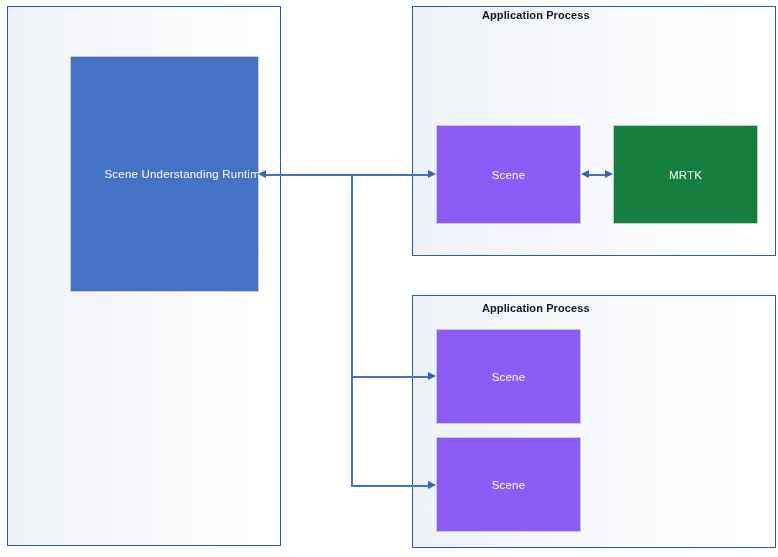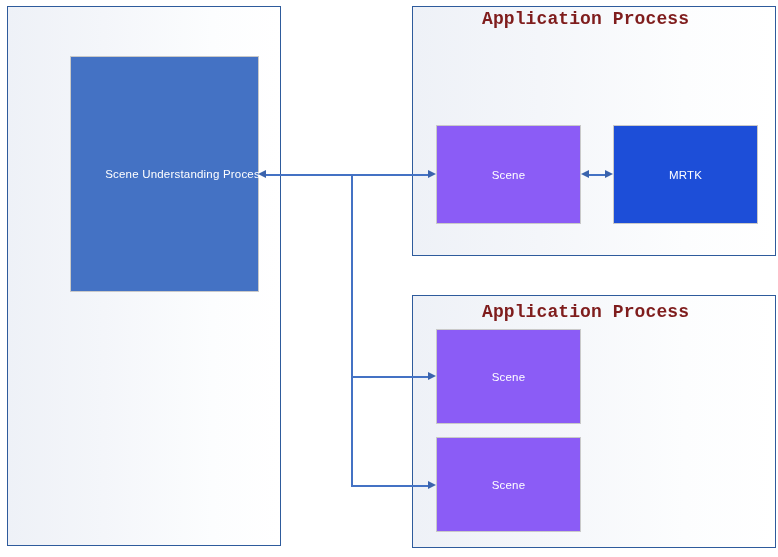--- a/index.html
+++ b/index.html
@@ -18,45 +18,44 @@
 
   
   .panel {
     position: absolute;
     box-sizing: border-box;
     border: 1.3px solid #2e5b9c;
     background: linear-gradient(to right, #eef1f7 0%, #f4f6fa 35%, #fcfdfe 75%, #ffffff 100%);
   }
   .panel-title {
     position: absolute;
-    color: #7f1d1d;
-    font-size: 18px;
+    color: #0f172a;
+    font-size: 11px;
     font-weight: 600;
     letter-spacing: .1px;
     white-space: nowrap;
-    font-family: Liberation Mono, monospace;
   }
 
   
   .block {
     position: absolute;
     box-sizing: border-box;
     border: 1px solid #c9c9c9;
     display: flex;
     align-items: center;
     justify-content: center;
     color: #ffffff;
     font-size: 11.5px;
     font-weight: 400;
     letter-spacing: .2px;
     text-align: center;
   }
   .block.blue   { background: #4472c4; }
   .block.green  { background: #8b5cf6; }
-  .block.amber  { background: #1d4ed8; }
+  .block.amber  { background: #15803d; }
 
   
   .block.blue .label-offset {
     position: absolute;
     left: 50%;
     top: 50%;
     transform: translate(-50%, -50%);
     margin-left: 21px;
     white-space: nowrap;
   }
@@ -87,21 +86,21 @@
 </style>
 </head>
 <body>
 
 <div id="canvas">
 
   <div class="panel" style="left:7px; top:6px; width:274px; height:540px;">
   </div>
 
   <div class="block blue" style="left:70px; top:56px; width:189px; height:236px;">
-    <span class="label-offset">Scene Understanding Process</span>
+    <span class="label-offset">Scene Understanding Runtime</span>
   </div>
 
   <div class="panel" style="left:412px; top:6px; width:364px; height:250px;">
   </div>
   <div class="panel-title" style="left:482px; top:9px;">Application Process</div>
 
   <div class="block green" style="left:436px; top:125px; width:145px; height:99px;">
     <span>Scene</span>
   </div>
 

